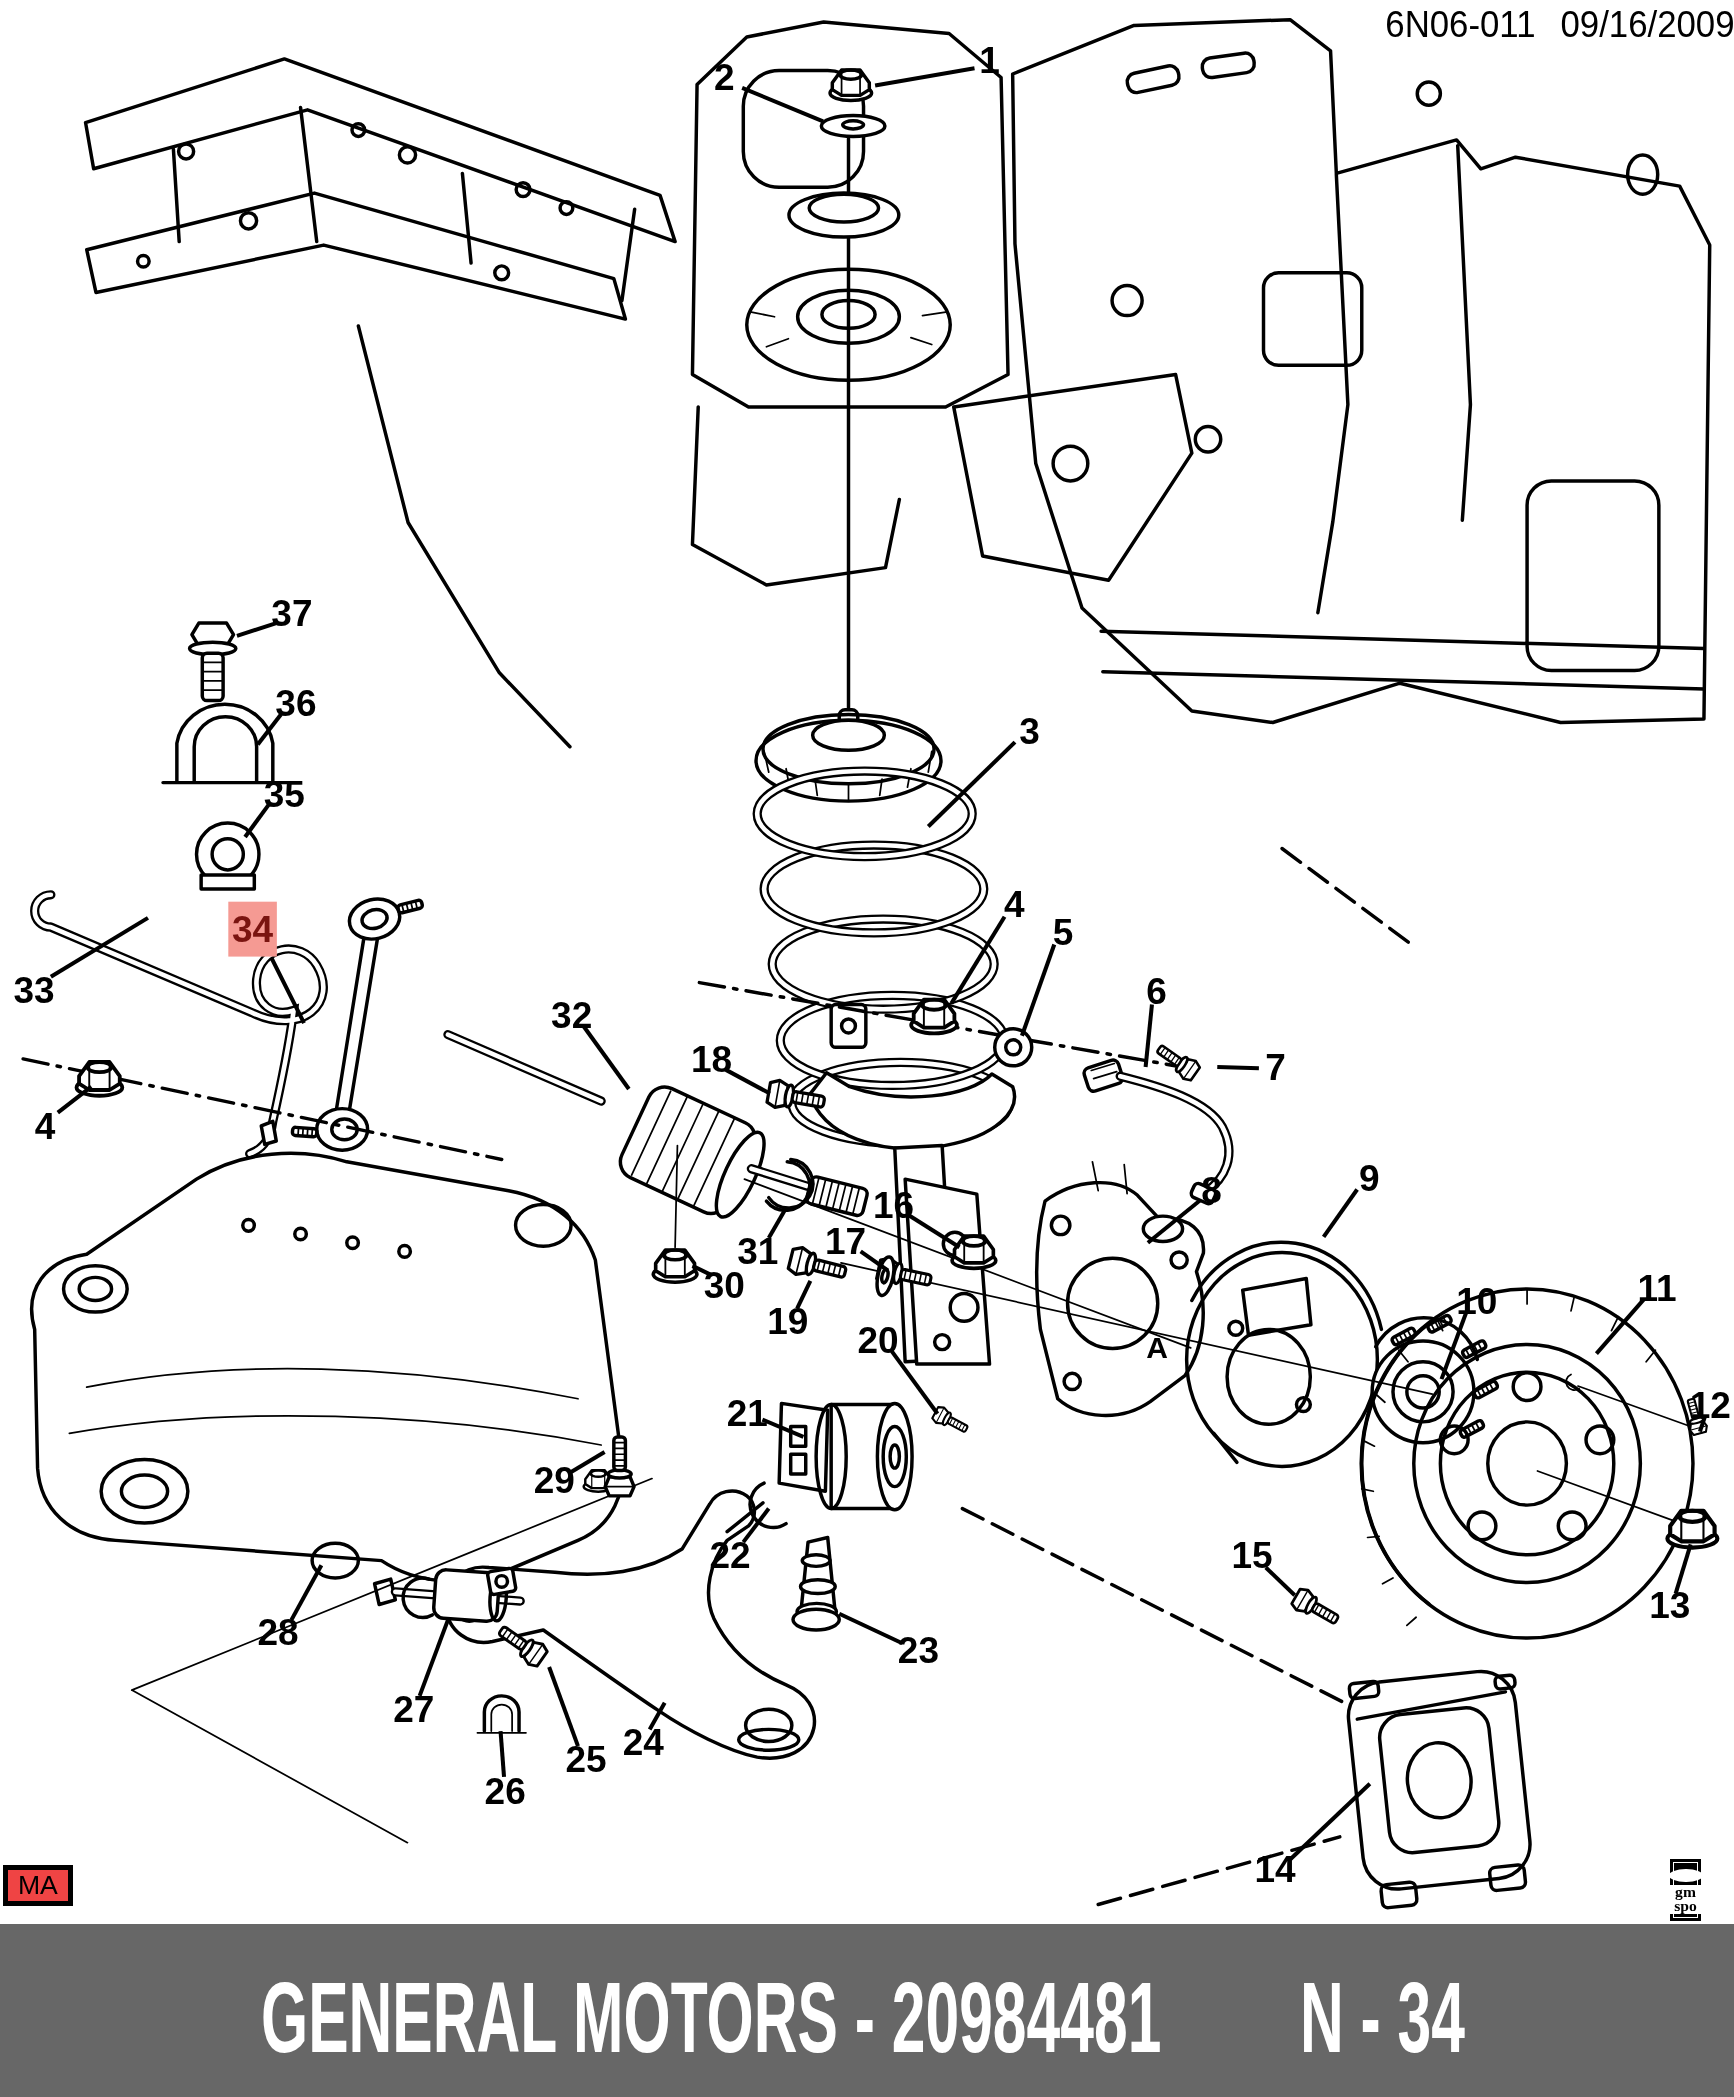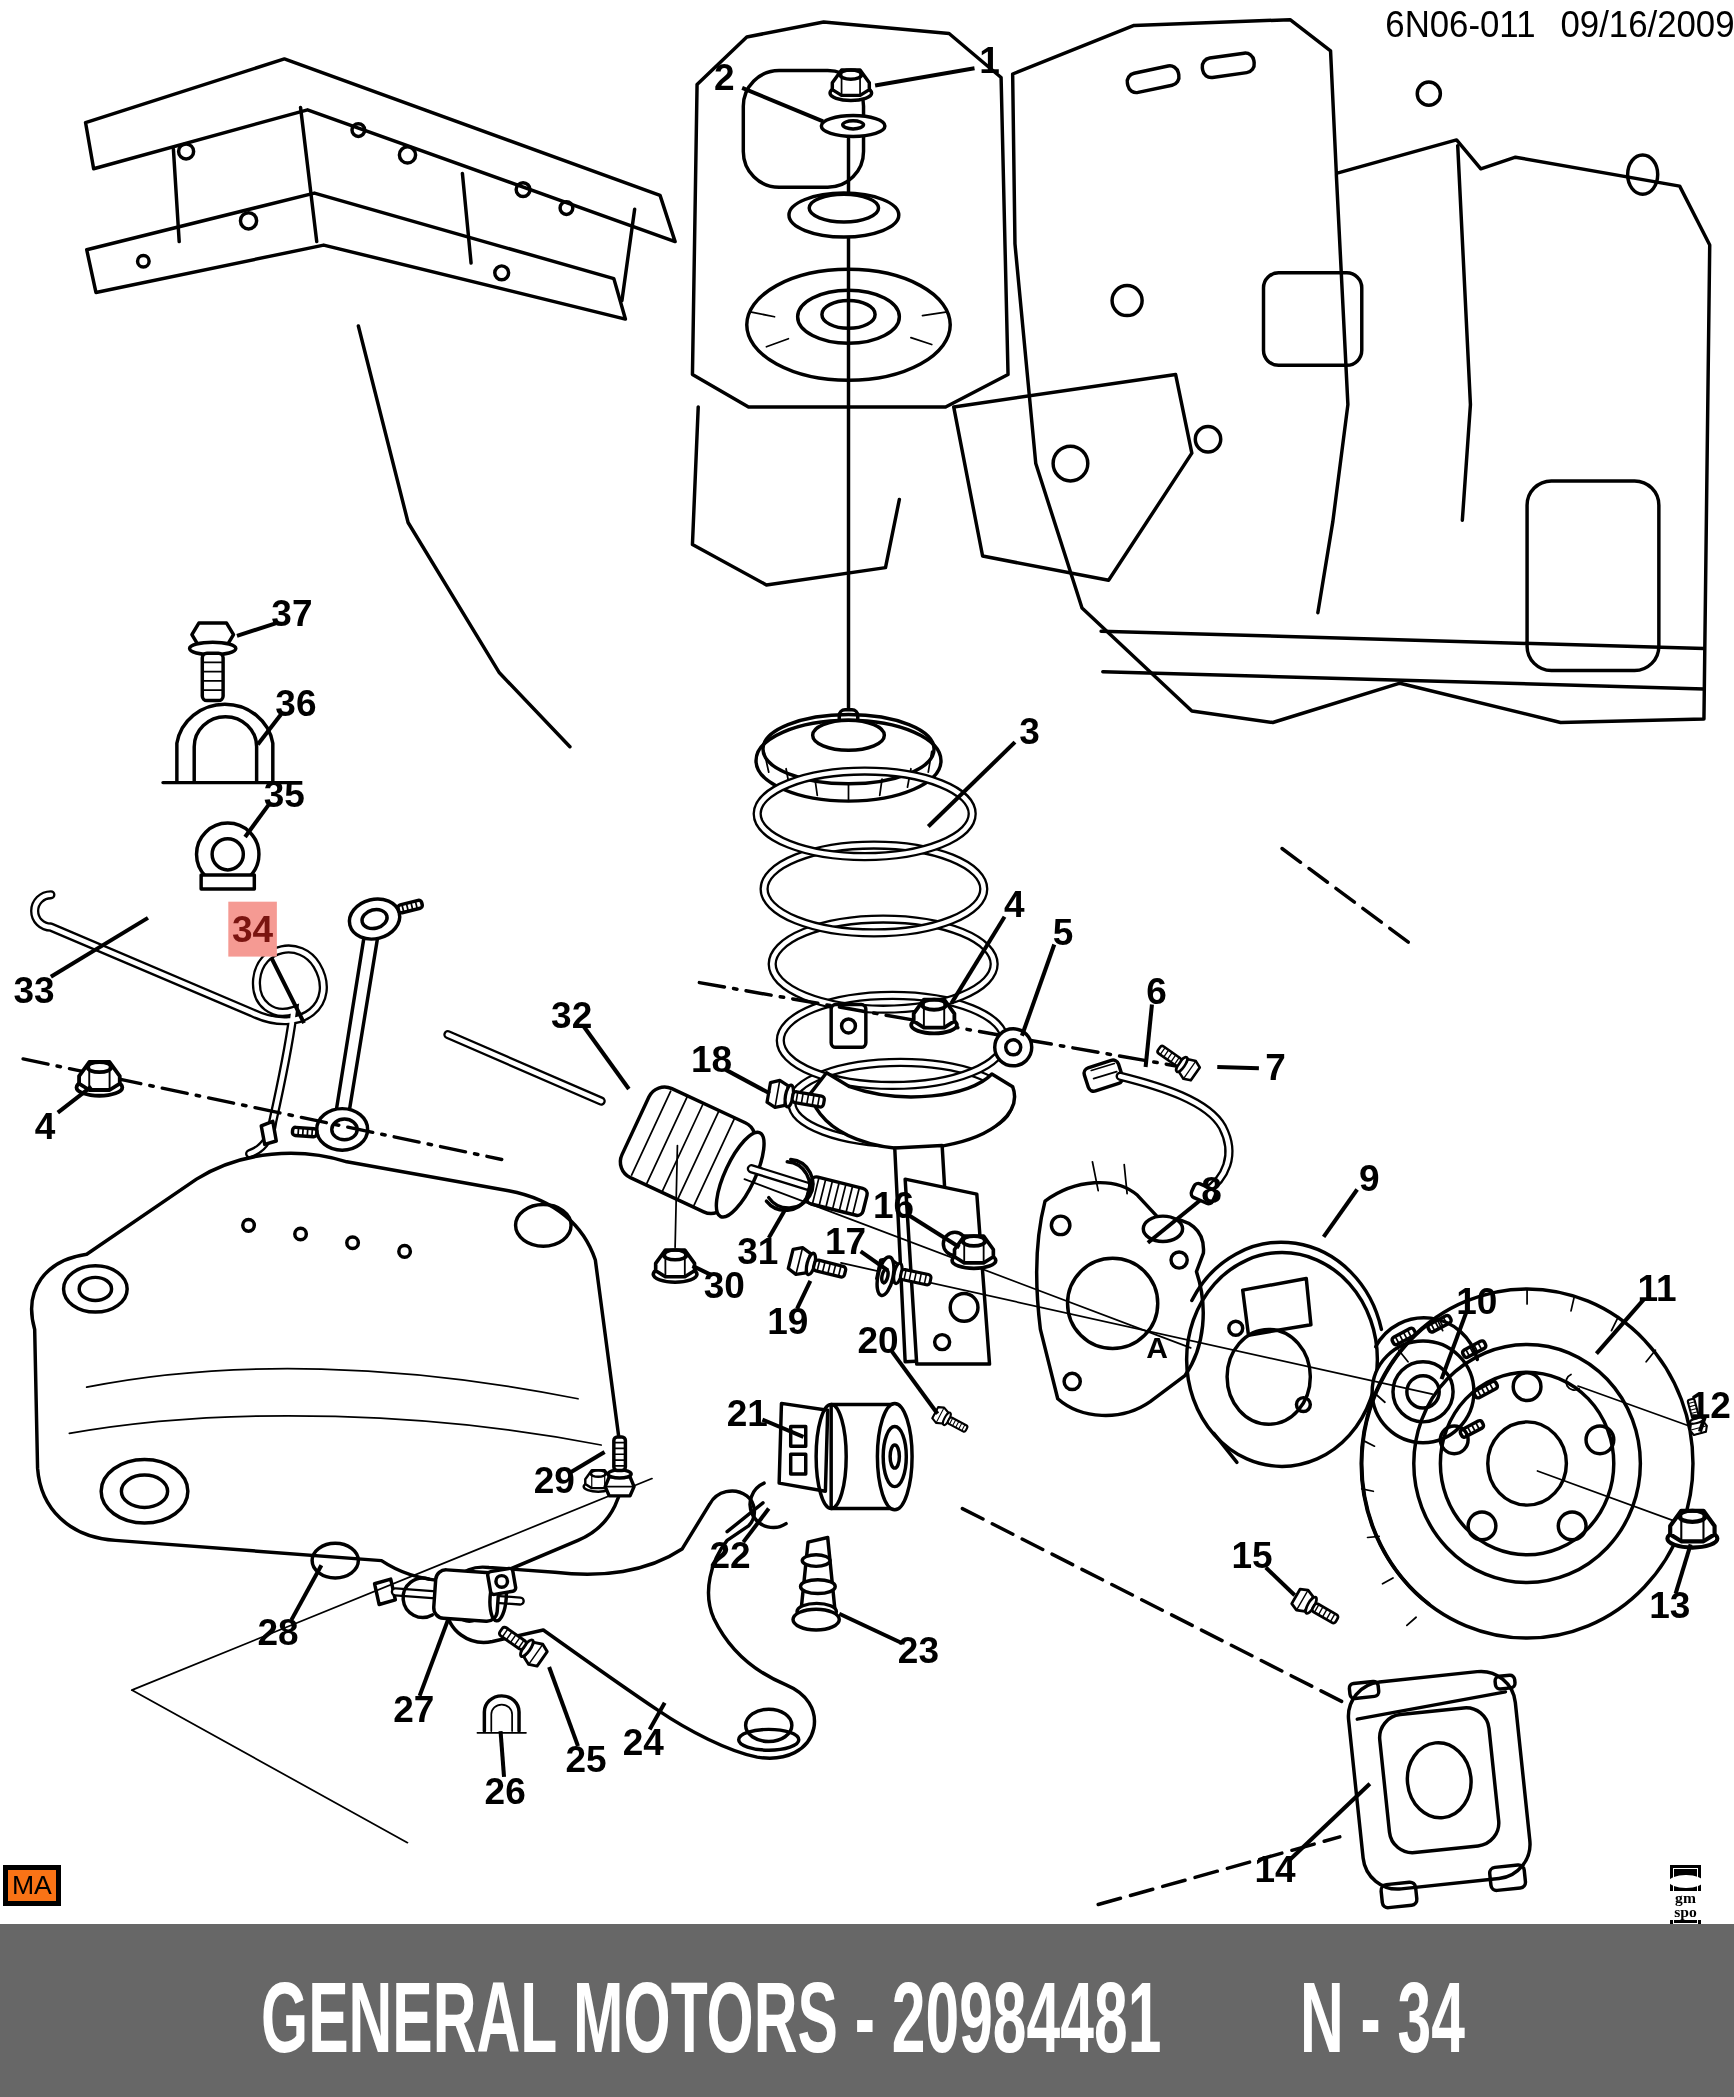--- a/index.html
+++ b/index.html
@@ -6,25 +6,25 @@
   .page{position:relative;width:1734px;height:2097px;background:#fff;overflow:hidden;
         font-family:"Liberation Sans",sans-serif;padding-left:23px;}
   .doc-header{position:absolute;top:3.5px;right:22px;font-size:37px;color:#000;
         letter-spacing:0;display:flex;gap:26.6px;transform:scaleX(.94);transform-origin:right top;}
   svg.diagram{position:absolute;left:0;top:0;}
   .art{stroke:#000;fill:none;stroke-width:6;stroke-linejoin:round;stroke-linecap:round;}
   .thin{stroke-width:3;}
   .tube{stroke:#000;fill:none;stroke-width:16;stroke-linecap:round;}
   .tubecore{stroke:#fff;fill:none;stroke-width:8;stroke-linecap:round;}
   .solid{fill:#fff;stroke:#000;stroke-width:6;stroke-linejoin:round;}
-  .ma-stamp{position:absolute;left:2.9px;top:1865px;width:58px;height:41px;border:5.2px solid #000;
+  .ma-stamp{position:absolute;left:2.9px;top:1865px;width:70px;height:41px;border:5.2px solid #000;
         box-sizing:border-box;display:flex;align-items:center;justify-content:center;
-        font-size:26.6px;color:#000;background:#f97316;}
+        font-size:26.6px;color:#000;background:#ef4444;}
   .gmspo{position:absolute;left:1670px;top:1859px;width:31px;height:62px;background:#000;
-        box-sizing:border-box;padding:2.9px;margin-top:6px;}
+        box-sizing:border-box;padding:2.9px;}
   .gmspo-in{position:relative;width:100%;height:100%;border:1.7px solid #fff;box-sizing:border-box;background:#000;}
   .gmspo-ellipse{position:absolute;left:50%;top:5.8px;transform:translateX(-50%);width:34px;height:13.3px;
         background:#fff;border-radius:50%;}
   .gmspo-text{position:absolute;left:50%;bottom:3.5px;transform:translateX(-50%);width:32px;height:29px;
         background:#fff;display:flex;flex-direction:column;align-items:center;justify-content:center;
         font-family:"Liberation Serif",serif;font-weight:bold;font-size:15.6px;line-height:14px;color:#000;}
   .footer-banner{position:absolute;left:0;top:1924px;width:1734px;height:173px;}
   .footer-left{position:absolute;left:261px;top:36px;font-size:101px;font-weight:bold;
         transform:scaleX(.6);transform-origin:left top;white-space:nowrap;}
   .footer-right{position:absolute;left:1300px;top:36px;font-size:101px;font-weight:bold;

